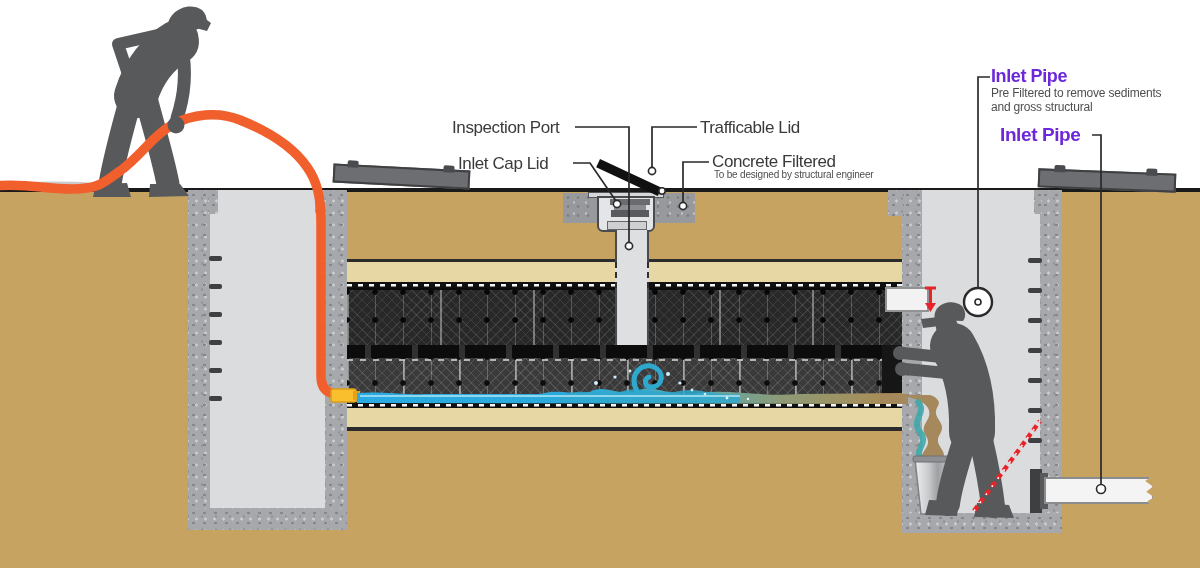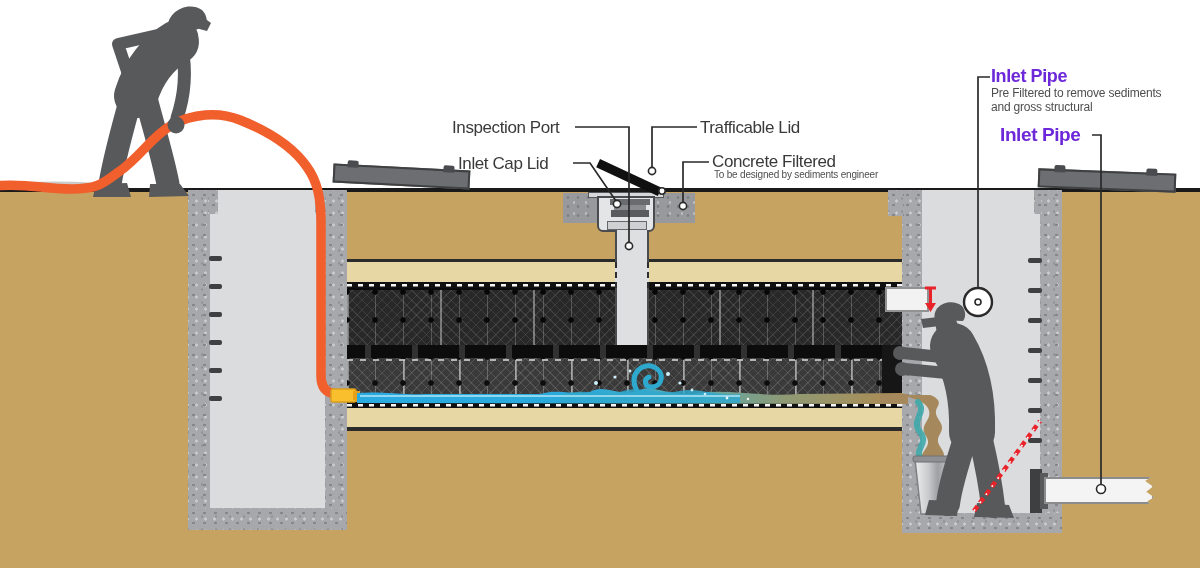--- a/index.html
+++ b/index.html
@@ -244,18 +244,18 @@
       <circle cx="978" cy="302" r="14" stroke-width="2.4"></circle>
       <circle cx="978" cy="302" r="3"></circle>
       <circle cx="1101" cy="489" r="4.5"></circle>
     </g>
   </svg>
 
   <div class="lbl" style="left:452px;top:118px;">Inspection Port</div>
   <div class="lbl" style="left:458px;top:154px;">Inlet Cap Lid</div>
   <div class="lbl" style="left:700px;top:118px;">Trafficable Lid</div>
   <div class="lbl" style="left:712px;top:152px;">Concrete Filtered</div>
-  <div class="note" style="left:714px;top:169px;">To be designed by sediments engineer</div>
+  <div class="note" style="left:714px;top:169px;">To be designed by structural engineer</div>
   <div class="lbl-bold" style="left:991px;top:66px;">Inlet Pipe</div>
   <div class="note-wrap" style="left:991px;top:86px;width:180px;">Pre Filtered to remove sediments and gross structural</div>
   <div class="lbl-bold" style="left:1000px;top:124px;font-size:19px;">Inlet Pipe</div>
 
 </div>
 
 </body></html>

